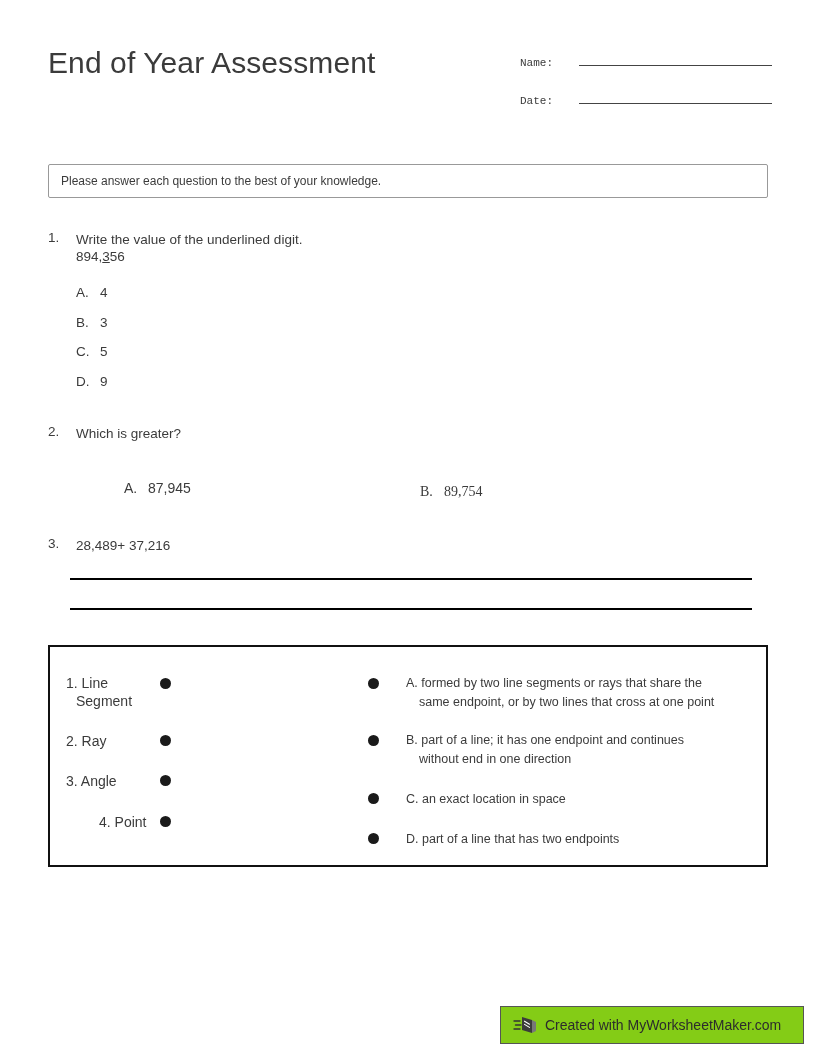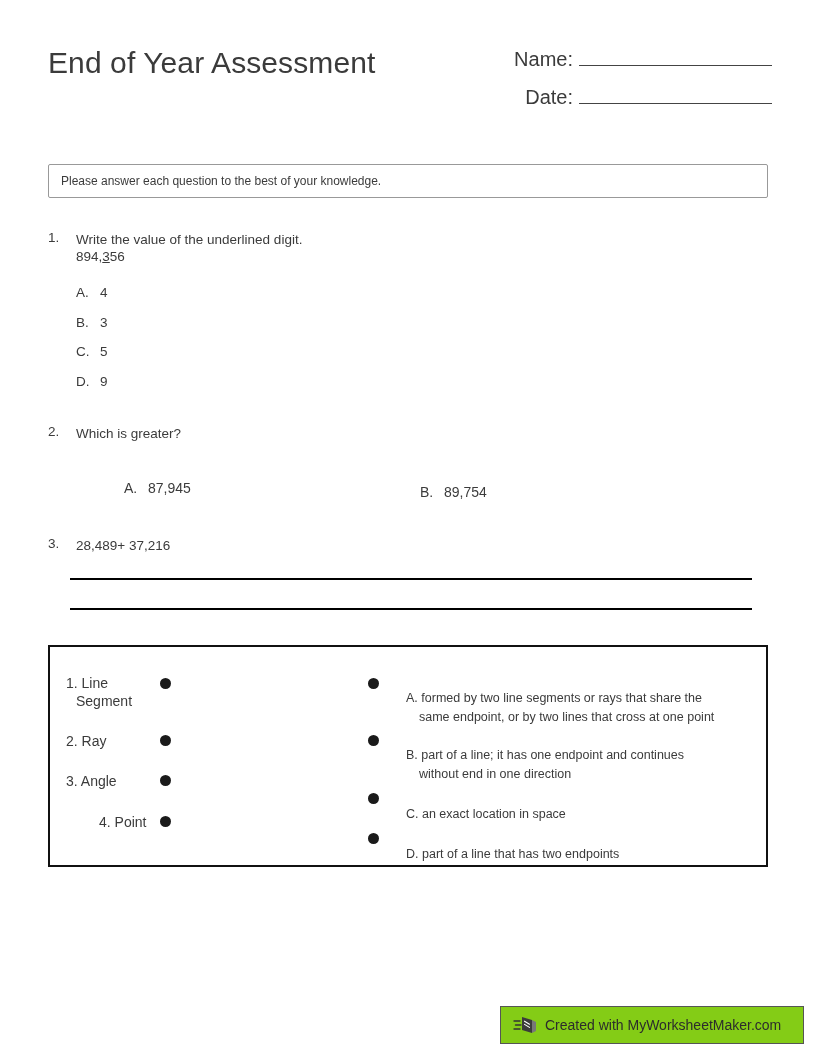--- a/index.html
+++ b/index.html
@@ -39,24 +39,25 @@
     top: 48px;
     width: 272px;
   }
   .meta-row {
     display: flex;
     align-items: baseline;
     justify-content: flex-end;
     height: 38px;
   }
   .meta-label {
-    font-size: 20px;
-    color: #3b3b3b;
-    white-space: nowrap;
-    margin-right: 6px;
+    font-size: 11px;
+    color: #3b3b3b;
+    white-space: nowrap;
+    margin-right: 26px;
+    font-family: Liberation Mono, monospace;
   }
   .meta-line {
     width: 193px;
     border-bottom: 1.5px solid #444;
     height: 17px;
   }
 
   
   .instruction-box {
     position: absolute;
@@ -139,20 +140,21 @@
     white-space: nowrap;
     margin-left: 48px;
   }
   .q2-ans-b {
     position: absolute;
     left: 420px;
     top: 484px;
     font-size: 14px;
     color: #3b3b3b;
     white-space: nowrap;
+    font-family: Liberation Serif, serif;
   }
   .ans-letter {
     display: inline-block;
     width: 24px;
   }
 
   
   .rule {
     position: absolute;
     border-top: 2.5px solid #000;
@@ -189,21 +191,20 @@
     border-radius: 50%;
     background: #1a1a1a;
   }
 
   .match-right-item {
     position: absolute;
     font-size: 12.5px;
     line-height: 19px;
     color: #3b3b3b;
     width: 340px;
-    margin-top: 15px;
   }
   .match-right-item .cont {
     display: block;
     padding-left: 13px;
   }
 
   
   .footer-badge {
     position: absolute;
     left: 500px;

